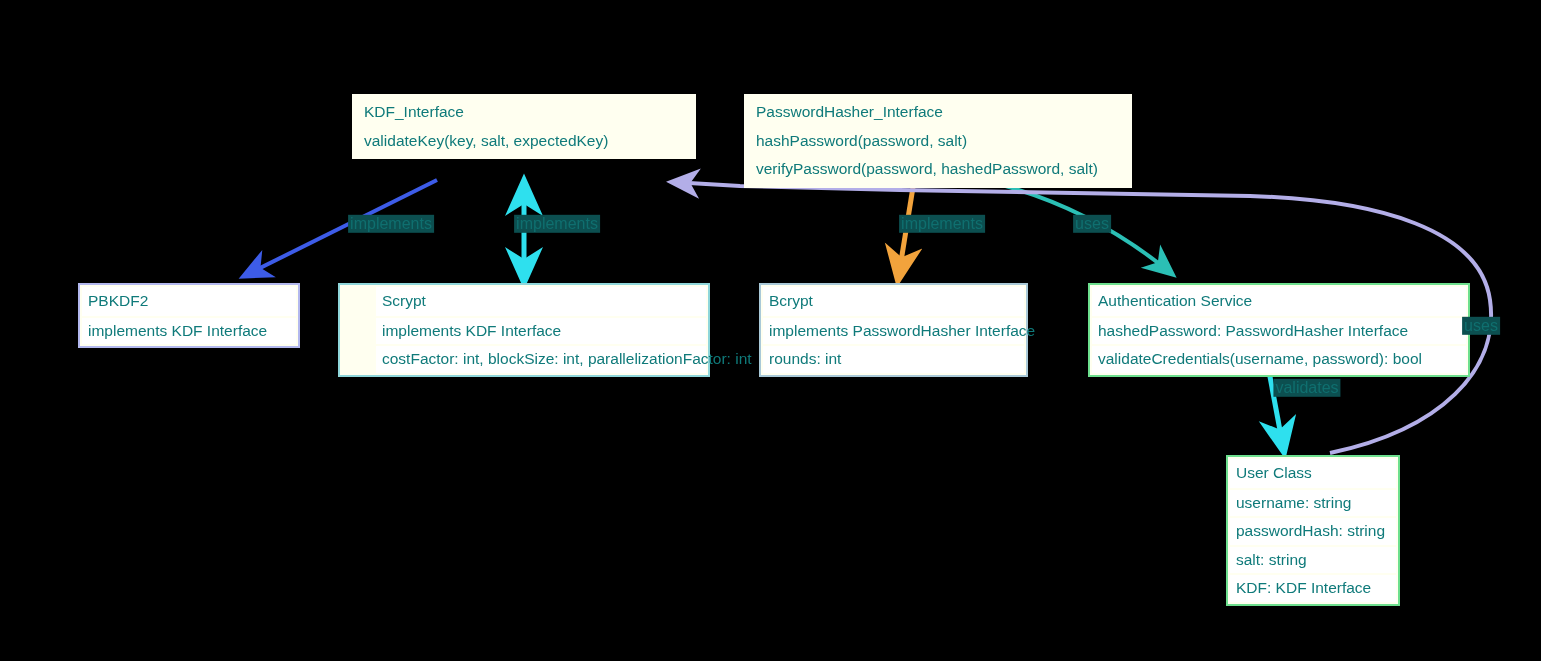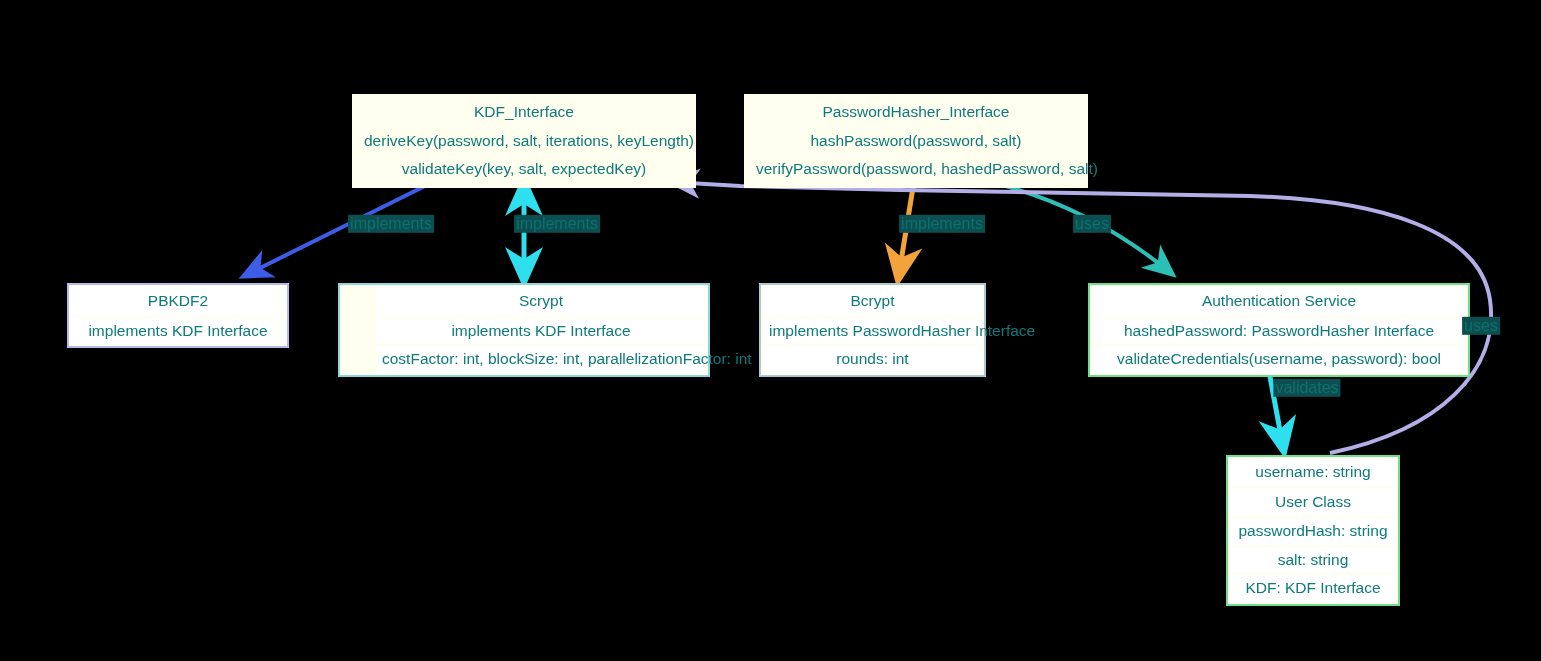--- a/index.html
+++ b/index.html
@@ -30,21 +30,21 @@
     border-width: 2px;
     border-style: solid;
     padding: 2px;
     display: flex;
     flex-direction: column;
     gap: 2px;
   }
   .node .cell {
     background: #ffffff;
     color: #0f7a7a;
-    text-align: center;
+    text-align: left;
     font-size: 15.5px;
     line-height: 1.0;
     padding: 5px 6px 6px 6px;
     white-space: nowrap;
   }
   .node .cell.title {
     font-size: 15.5px;
     padding-top: 6px;
     padding-bottom: 7px;
   }
@@ -114,56 +114,55 @@
     </g>
 
     <g>
       <path d="M 1330,453 C 1440,430 1500,370 1490,300 C 1480,230 1380,200 1250,196
                L 900,190 L 740,186 L 672,182" fill="none" stroke="#b3aee8" stroke-width="4" marker-end="url(#ah-purple)"></path>
     </g>
   </svg>
 
   <div class="node plain" style="left:352px; top:94px; width:344px;">
     <div class="cell title">KDF_Interface</div>
-    <div class="cell">deriveKey(password, salt, iterations, keyLength)</div>
     <div class="cell">validateKey(key, salt, expectedKey)</div>
   </div>
 
-  <div class="node plain" style="left:744px; top:94px; width:344px;">
+  <div class="node plain" style="left:744px; top:94px; width:388px;">
     <div class="cell title">PasswordHasher_Interface</div>
     <div class="cell">hashPassword(password, salt)</div>
     <div class="cell">verifyPassword(password, hashedPassword, salt)</div>
   </div>
 
-  <div class="node" style="left:67px; top:283px; width:222px; border-color:#b3b8ee;">
+  <div class="node" style="left:78px; top:283px; width:222px; border-color:#b3b8ee;">
     <div class="cell title">PBKDF2</div>
     <div class="cell">implements KDF Interface</div>
   </div>
 
   <div class="node" style="left:338px; top:283px; width:372px; border-color:#8fd6da;padding-left:36px;">
     <div class="cell title">Scrypt</div>
     <div class="cell">implements KDF Interface</div>
     <div class="cell">costFactor: int, blockSize: int, parallelizationFactor: int</div>
   </div>
 
-  <div class="node" style="left:759px; top:283px; width:227px; border-color:#a9c9d8;">
+  <div class="node" style="left:759px; top:283px; width:269px; border-color:#a9c9d8;">
     <div class="cell title">Bcrypt</div>
     <div class="cell">implements PasswordHasher Interface</div>
     <div class="cell">rounds: int</div>
   </div>
 
   <div class="node" style="left:1088px; top:283px; width:382px; border-color:#6ddf8e;">
     <div class="cell title">Authentication Service</div>
     <div class="cell">hashedPassword: PasswordHasher Interface</div>
     <div class="cell">validateCredentials(username, password): bool</div>
   </div>
 
   <div class="node" style="left:1226px; top:455px; width:174px; border-color:#6ddf8e;">
+    <div class="cell title">User Class</div>
     <div class="cell">username: string</div>
-    <div class="cell title">User Class</div>
     <div class="cell">passwordHash: string</div>
     <div class="cell">salt: string</div>
     <div class="cell">KDF: KDF Interface</div>
   </div>
 
   <div class="edge-label" style="left:391px; top:224px;">implements</div>
 
   <div class="edge-label" style="left:557px; top:224px;">implements</div>
 
   <div class="edge-label" style="left:942px; top:224px;">implements</div>

